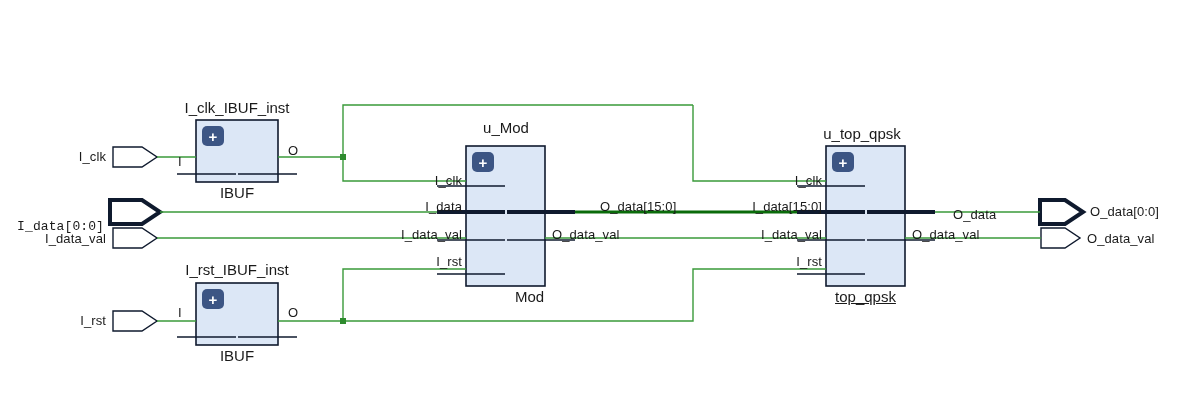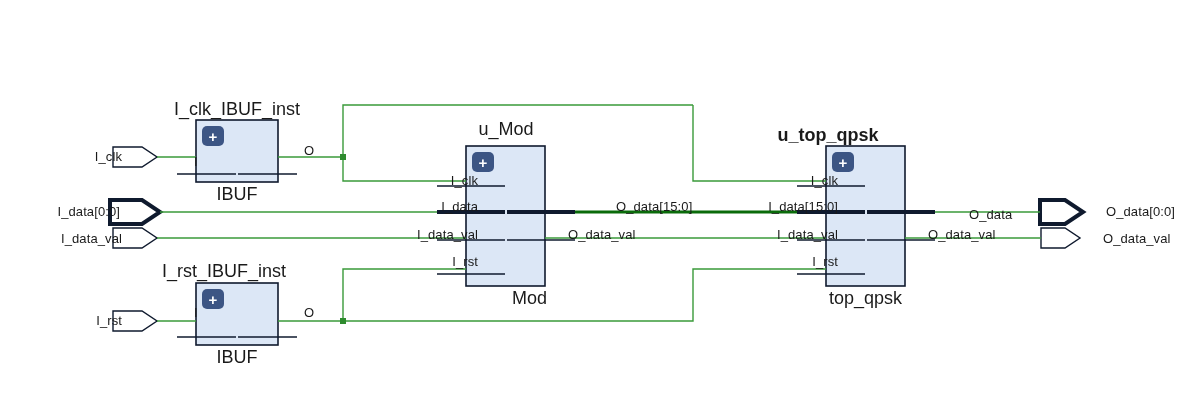--- a/index.html
+++ b/index.html
@@ -1,23 +1,23 @@
 <!DOCTYPE html>
 <html><head>
 <meta charset="utf-8">
 <style>
   html,body{margin:0;padding:0;background:#ffffff;}
   body{width:1184px;height:410px;overflow:hidden;
        font-family:"Liberation Sans","DejaVu Sans",sans-serif;}
   #canvas{position:relative;width:1184px;height:410px;background:#ffffff;}
   svg.schematic{position:absolute;left:0;top:0;width:1184px;height:410px;}
   .lbl{position:absolute;font-size:13px;color:#1a1a1a;white-space:nowrap;
-       line-height:1;letter-spacing:0.1px;padding-left:16px;}
+       line-height:1;letter-spacing:0.1px;}
   .lbl.r{text-align:right;}
-  .cellname{position:absolute;font-size:18px;color:#1a1a1a;white-space:nowrap;
+  .cellname{position:absolute;font-size:15px;color:#1a1a1a;white-space:nowrap;
             text-align:center;line-height:1;}
   .plusbadge{position:absolute;width:22px;height:20px;border-radius:5px;
              background:#3c5584;color:#ffffff;font-size:15px;font-weight:bold;
              display:flex;align-items:center;justify-content:center;
              box-sizing:border-box;line-height:1;}
 </style>
 </head>
 <body>
 
 <div id="canvas">
@@ -95,48 +95,48 @@
     <path class="pnb" d="M867,212 H935"></path>
     <path class="pn" d="M867,240 H935"></path>
   </svg>
 
   <div class="plusbadge" style="left:202px;top:126px;">+</div>
   <div class="plusbadge" style="left:202px;top:289px;">+</div>
   <div class="plusbadge" style="left:472px;top:152px;">+</div>
   <div class="plusbadge" style="left:832px;top:152px;">+</div>
 
   <div class="lbl r" style="left:0px;top:150px;width:106px;">I_clk</div>
-  <div class="lbl r" style="left:0px;top:205px;width:104px;">I_data[0:0]</div>
+  <div class="lbl r" style="left:0px;top:220px;width:104px;font-family:Liberation Mono, monospace;">I_data[0:0]</div>
   <div class="lbl r" style="left:0px;top:232px;width:106px;">I_data_val</div>
   <div class="lbl r" style="left:0px;top:314px;width:106px;">I_rst</div>
 
   <div class="lbl" style="left:1090px;top:205px;">O_data[0:0]</div>
   <div class="lbl" style="left:1087px;top:232px;">O_data_val</div>
 
   <div class="cellname" style="left:157px;top:100px;width:160px;">I_clk_IBUF_inst</div>
   <div class="cellname" style="left:197px;top:185px;width:80px;">IBUF</div>
   <div class="lbl" style="left:178px;top:155px;">I</div>
   <div class="lbl" style="left:288px;top:144px;">O</div>
 
-  <div class="cellname" style="left:144px;top:262px;width:160px;">I_rst_IBUF_inst</div>
+  <div class="cellname" style="left:157px;top:262px;width:160px;">I_rst_IBUF_inst</div>
   <div class="cellname" style="left:197px;top:348px;width:80px;">IBUF</div>
   <div class="lbl" style="left:178px;top:306px;">I</div>
   <div class="lbl" style="left:288px;top:306px;">O</div>
 
   <div class="cellname" style="left:426px;top:120px;width:160px;">u_Mod</div>
   <div class="cellname" style="left:490px;top:289px;width:79px;">Mod</div>
   <div class="lbl r" style="left:340px;top:174px;width:122px;">I_clk</div>
   <div class="lbl r" style="left:340px;top:200px;width:122px;">I_data</div>
   <div class="lbl r" style="left:340px;top:228px;width:122px;">I_data_val</div>
   <div class="lbl r" style="left:340px;top:255px;width:122px;">I_rst</div>
   <div class="lbl" style="left:552px;top:200px;margin-left:48px;">O_data[15:0]</div>
   <div class="lbl" style="left:552px;top:228px;">O_data_val</div>
 
-  <div class="cellname" style="left:748px;top:126px;width:160px;font-weight:bold;">u_top_qpsk</div>
-  <div class="cellname" style="left:826px;top:289px;width:79px;">top_qpsk</div>
+  <div class="cellname" style="left:782px;top:126px;width:160px;">u_top_qpsk</div>
+  <div class="cellname" style="left:826px;top:289px;width:79px;text-decoration:underline;">top_qpsk</div>
   <div class="lbl r" style="left:690px;top:174px;width:132px;">I_clk</div>
   <div class="lbl r" style="left:690px;top:200px;width:132px;">I_data[15:0]</div>
   <div class="lbl r" style="left:690px;top:228px;width:132px;">I_data_val</div>
   <div class="lbl r" style="left:690px;top:255px;width:132px;">I_rst</div>
   <div class="lbl" style="left:953px;top:200px;margin-top:8px;">O_data</div>
   <div class="lbl" style="left:912px;top:228px;">O_data_val</div>
 
 </div>
 
 </body></html>

